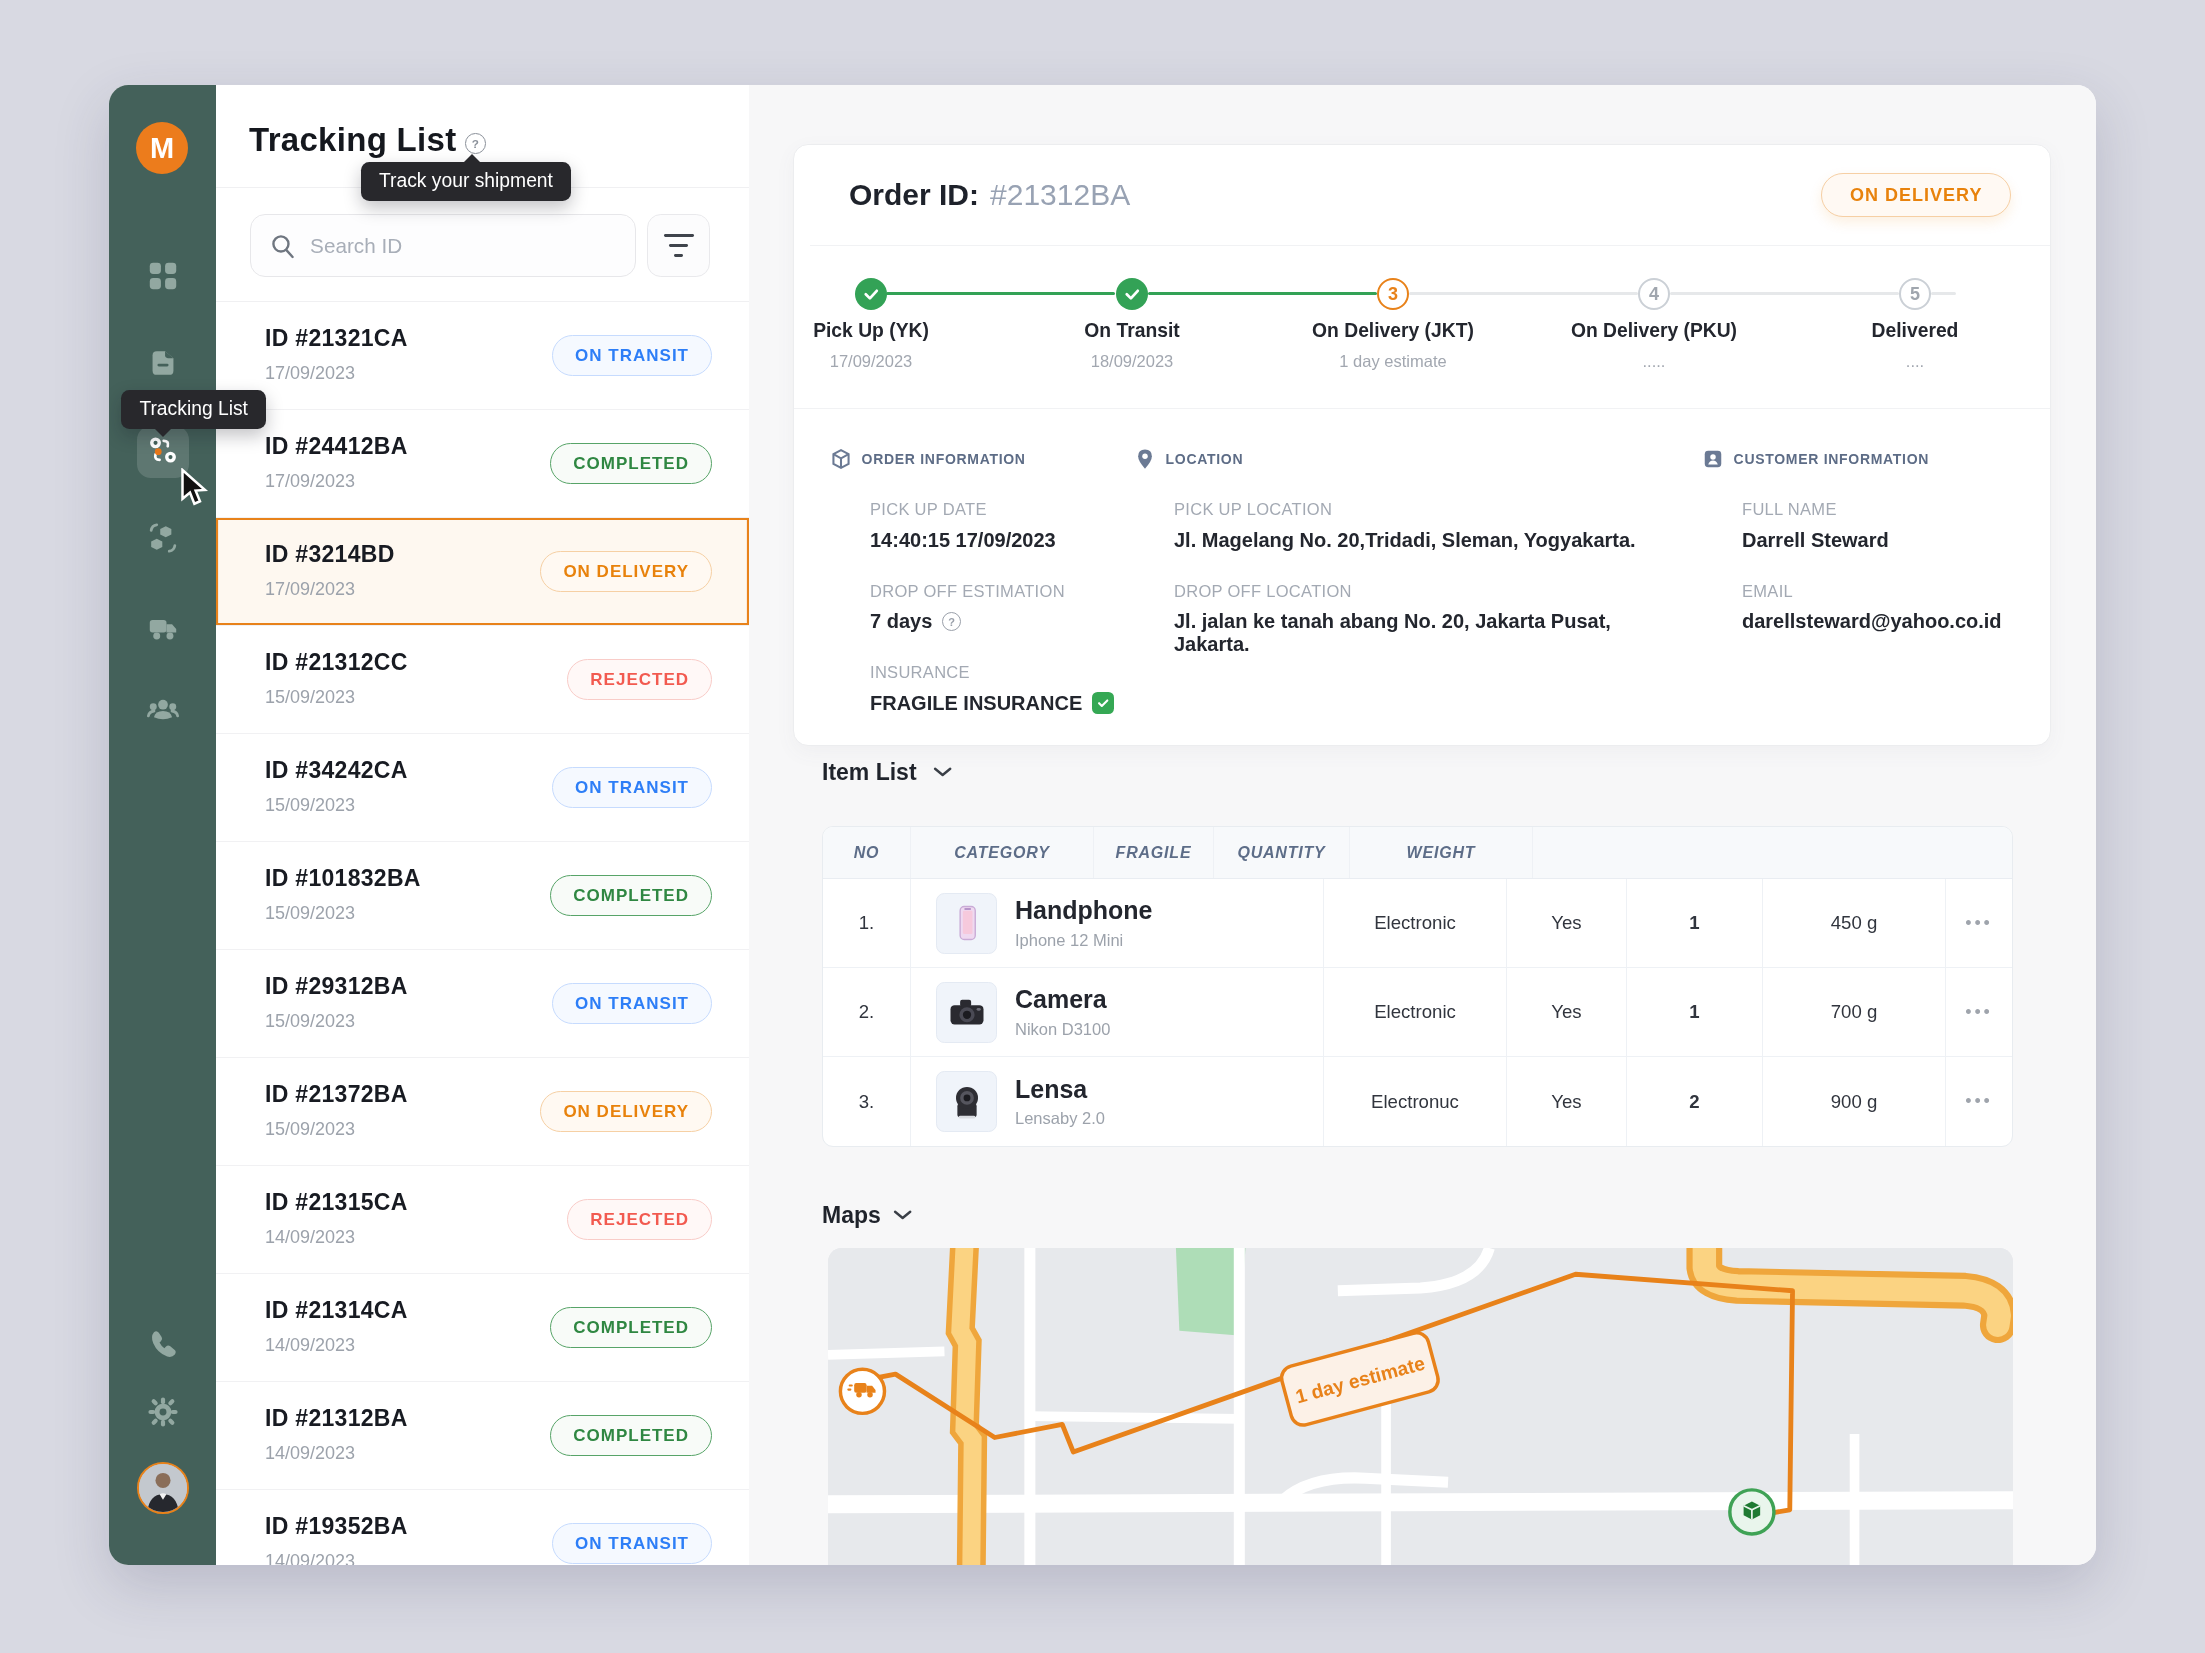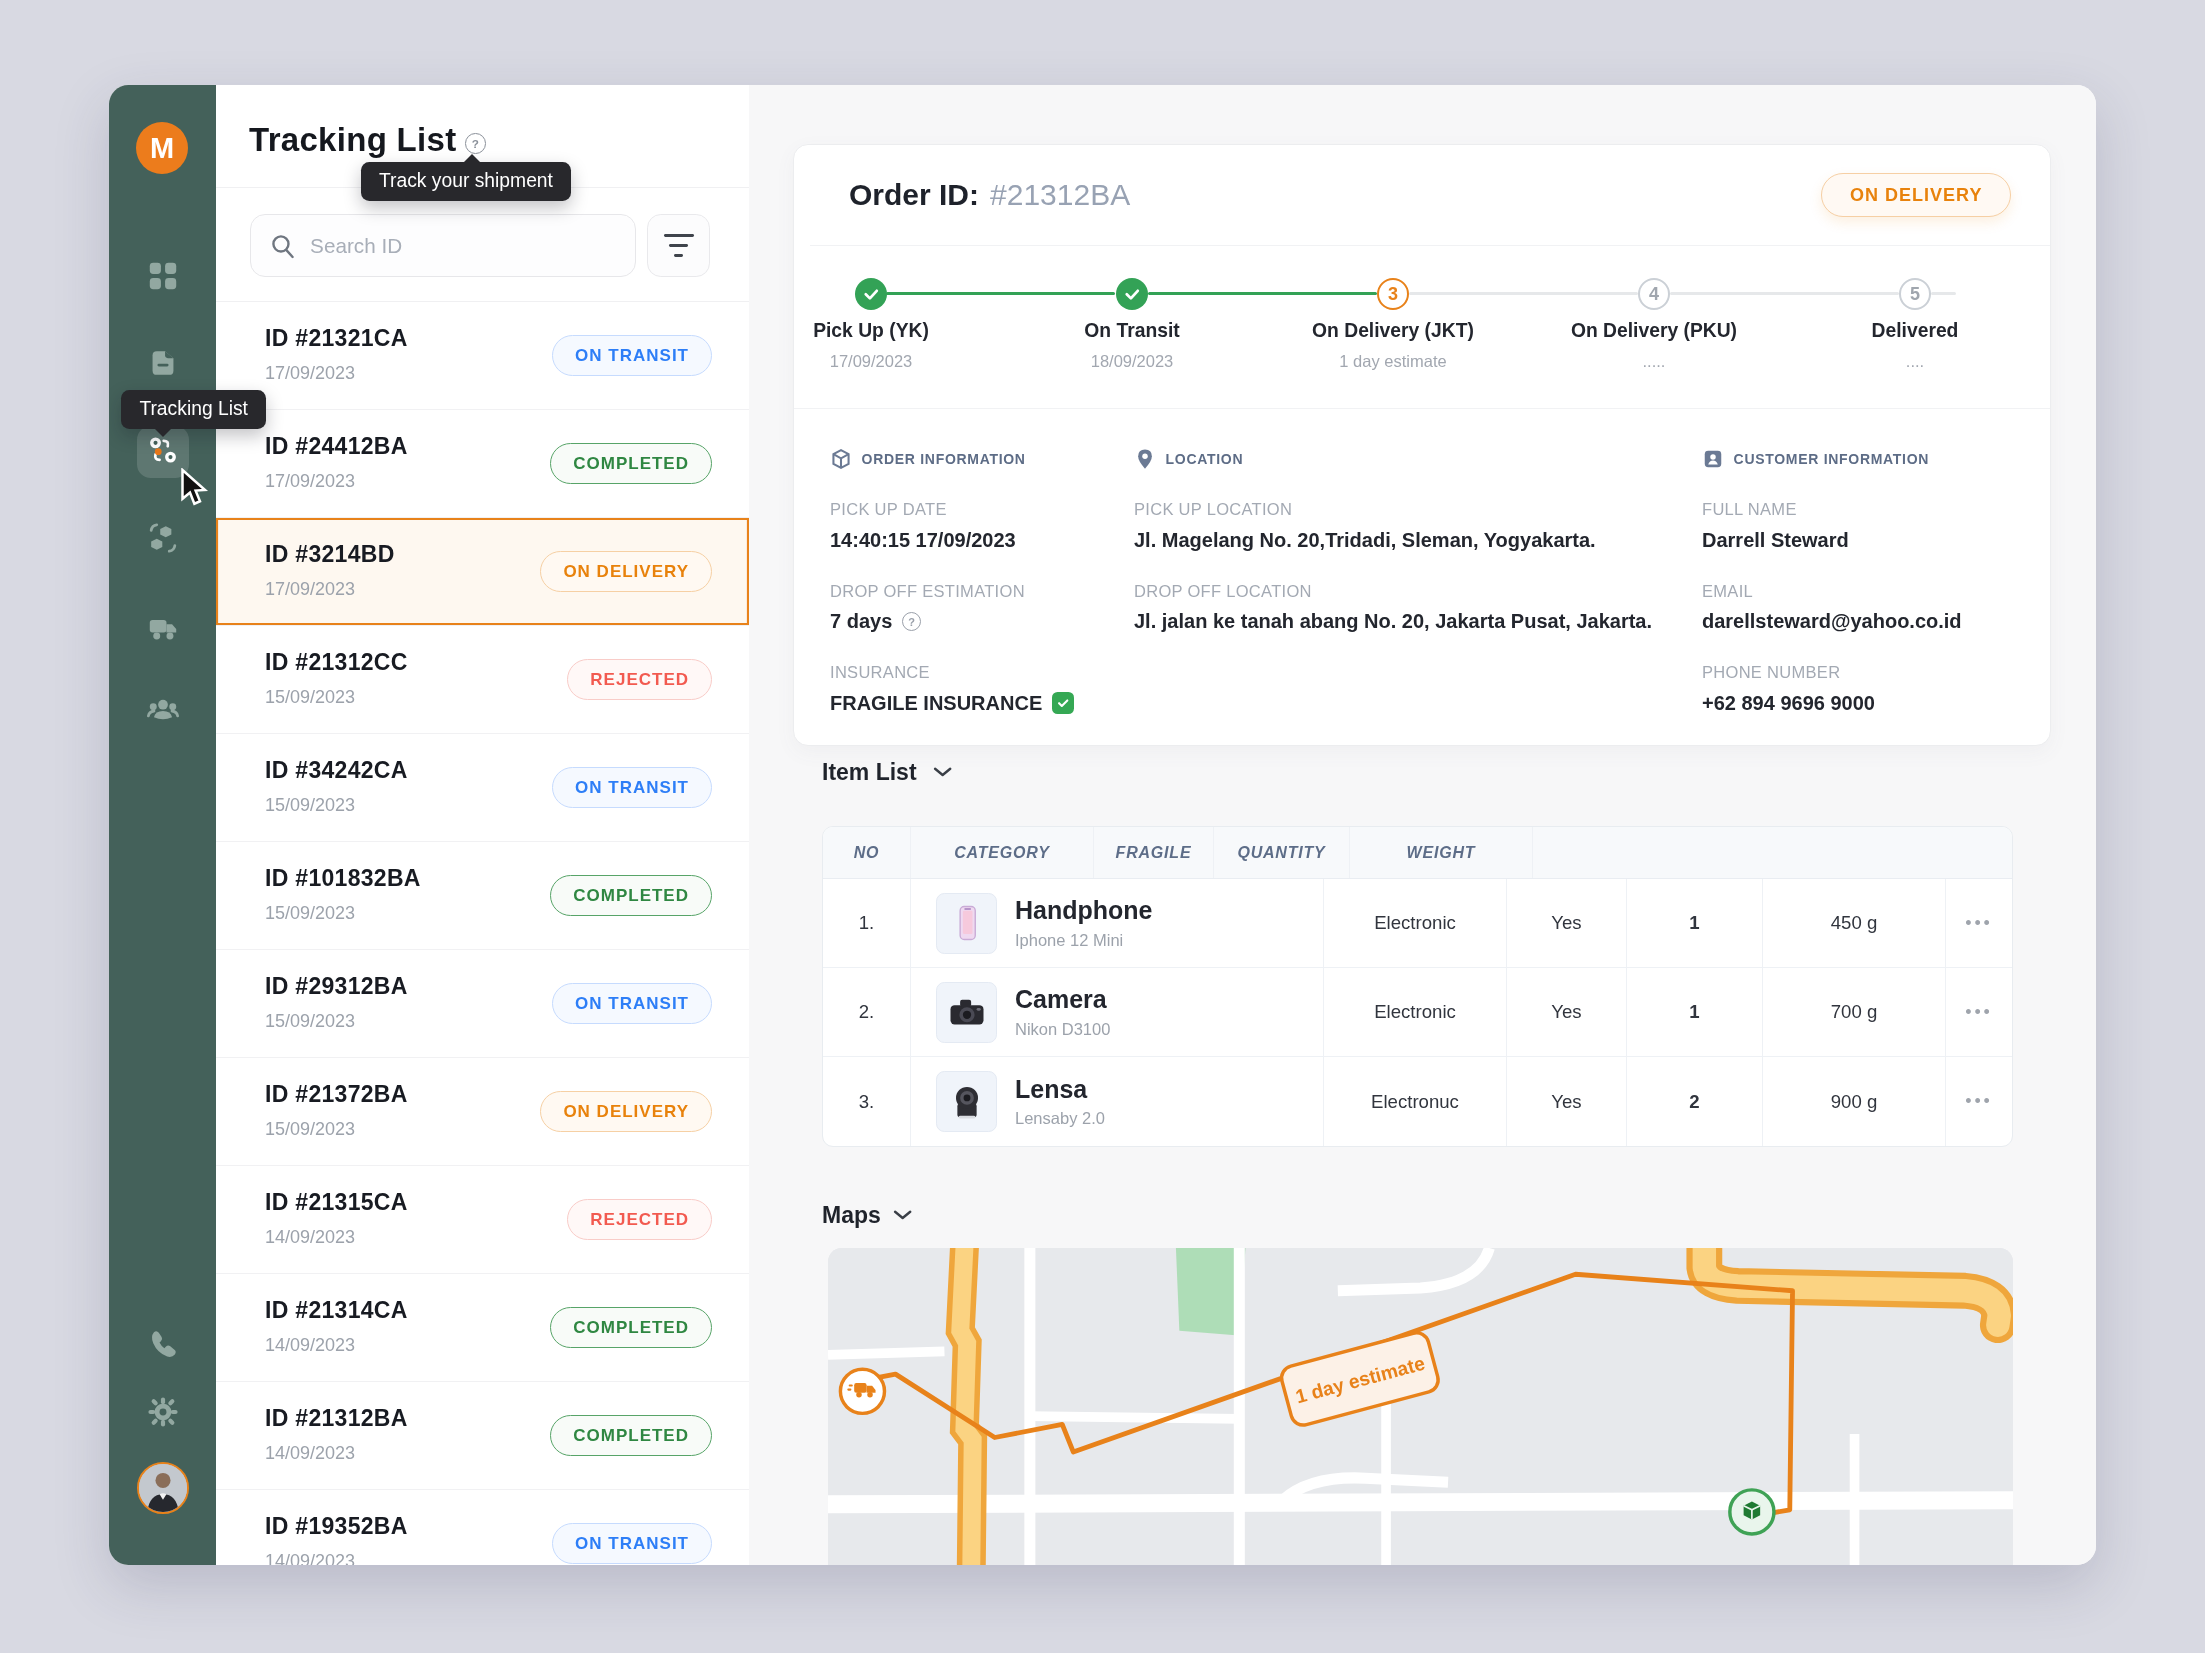--- a/index.html
+++ b/index.html
@@ -125,21 +125,21 @@
   .sc-done svg { width:16.5px; height:16.5px; }
   .sc-cur { background:#fff; border:2.1px solid #E8821A; color:#E8821A; }
   .sc-todo { background:#fff; border:2.1px solid #CBD0D6; color:#A0A6AE; }
   .step-lab { position:absolute; top:74px; width:262px; text-align:center; font-size:19.3px; font-weight:600; color:#23262E; }
   .step-sub { position:absolute; top:106px; width:262px; text-align:center; font-size:16.5px; color:#A2A7B0; }
   .oc-info { position:absolute; left:0; right:0; top:263px; bottom:0; border-top:1.4px solid #F1F2F4; }
   .icol { position:absolute; top:39px; }
   .icol1 { left:36px; width:296px; } .icol2 { left:340px; width:544px; } .icol3 { left:908px; width:324px; }
   .sec-h { display:flex; align-items:center; gap:9.6px; font-size:14px; font-weight:700; color:#5D6C86; letter-spacing:0.7px; }
   .sec-h svg { width:22px; height:22px; color:#6B7A94; }
-  .fld { margin-top:30px; }
+  .fld { margin-top:30px;margin-left:40px; }
   .fld .fl { font-size:16.5px; color:#A3A9B3; letter-spacing:0.3px; }
   .fld .fv { margin-top:9.6px; font-size:20px; font-weight:600; color:#23262E; display:flex; align-items:center; gap:9.6px; }
   .chk-badge { width:22px; height:22px; border-radius:5.5px; background:#35A854; display:inline-flex; align-items:center; justify-content:center; }
   .chk-badge svg { width:12.4px; height:12.4px; }
   .q-help { width:19.3px; height:19.3px; border-radius:50%; border:1.7px solid #9AA0AA; color:#9AA0AA;
     font-size:11px; font-weight:700; display:inline-flex; align-items:center; justify-content:center; }
   .sec-heading { position:absolute; font-size:23px; font-weight:600; color:#1F232B; display:flex; align-items:center; gap:12.4px; }
   .sec-heading svg { width:19.3px; height:12.4px; }
   .h-items { left:73px; top:674px;gap:16px; }
   .h-maps { left:73px; top:1117px; }
@@ -465,24 +465,20 @@
             <span>CUSTOMER INFORMATION</span>
           </div>
           <div class="fld">
             <div class="fl">FULL NAME</div>
             <div class="fv">Darrell Steward</div>
           </div>
           <div class="fld">
             <div class="fl">EMAIL</div>
             <div class="fv">darellsteward@yahoo.co.id</div>
           </div>
-          <div class="fld">
-            <div class="fl">PHONE NUMBER</div>
-            <div class="fv">+62 894 9696 9000</div>
-          </div>
         </div>
       </div>
     </div>
 
     <div class="sec-heading h-items">
       <span>Item List</span>
       <svg viewBox="0 0 28 18">
           <path d="M3 4 l11 9 L25 4" fill="none" stroke="#3A3F47" stroke-width="3.5" stroke-linecap="round" stroke-linejoin="round"></path>
         </svg>
     </div>

